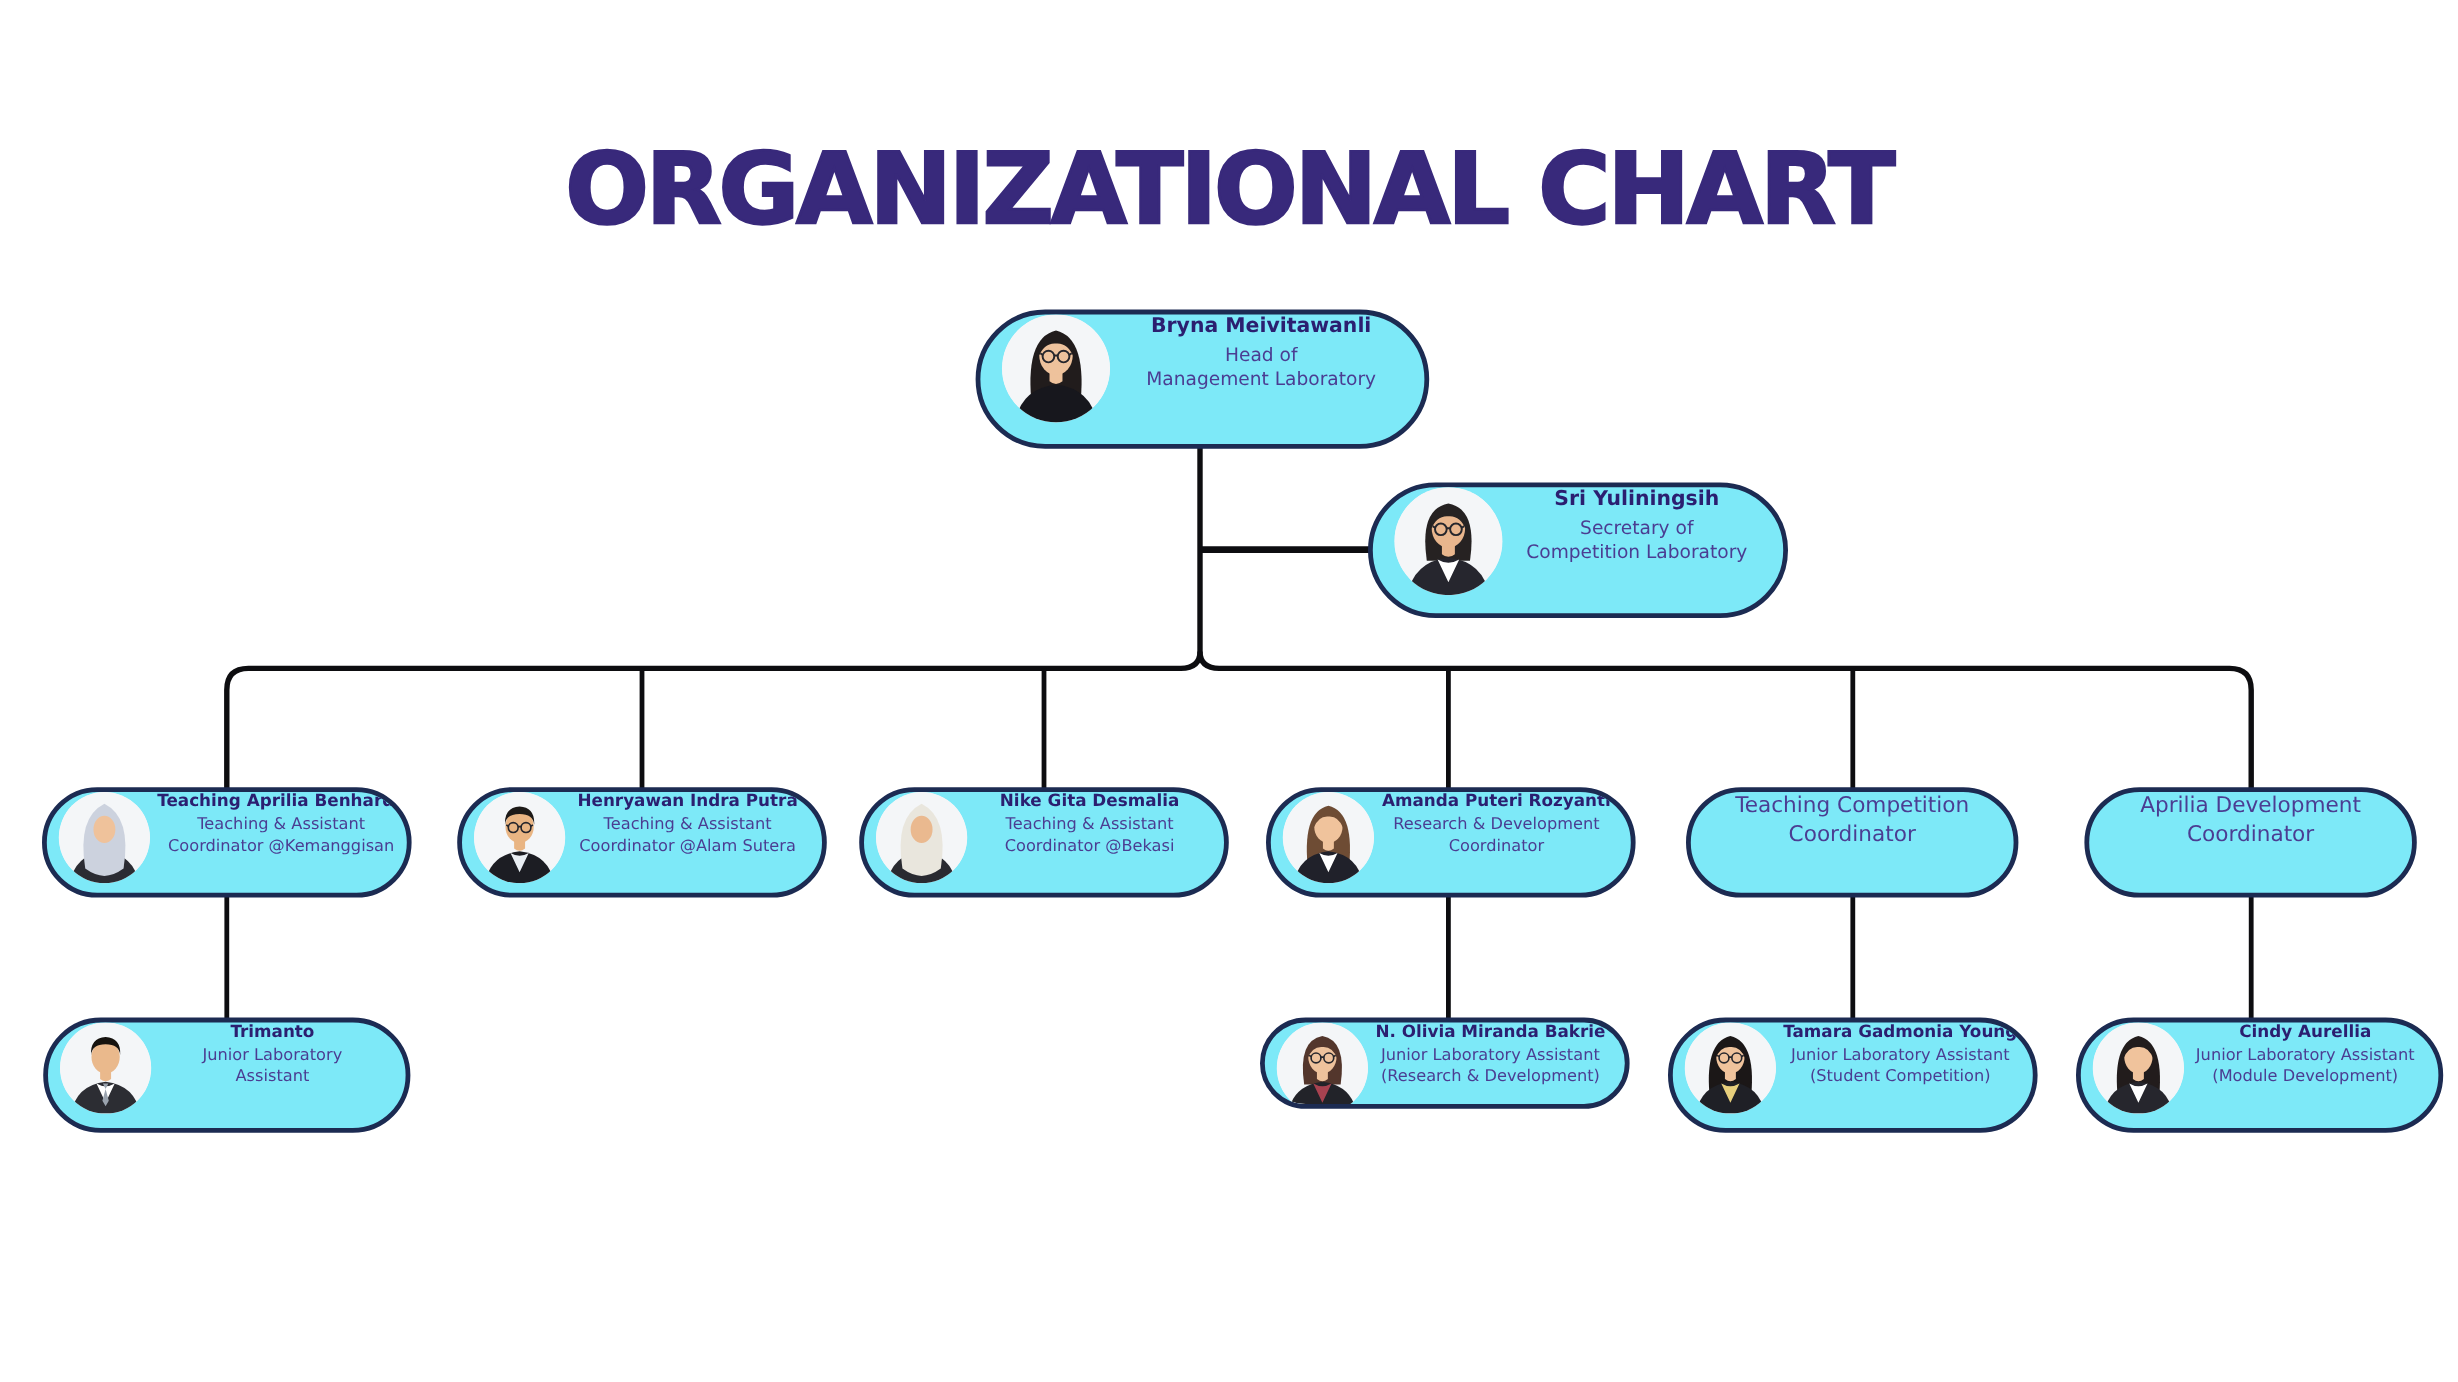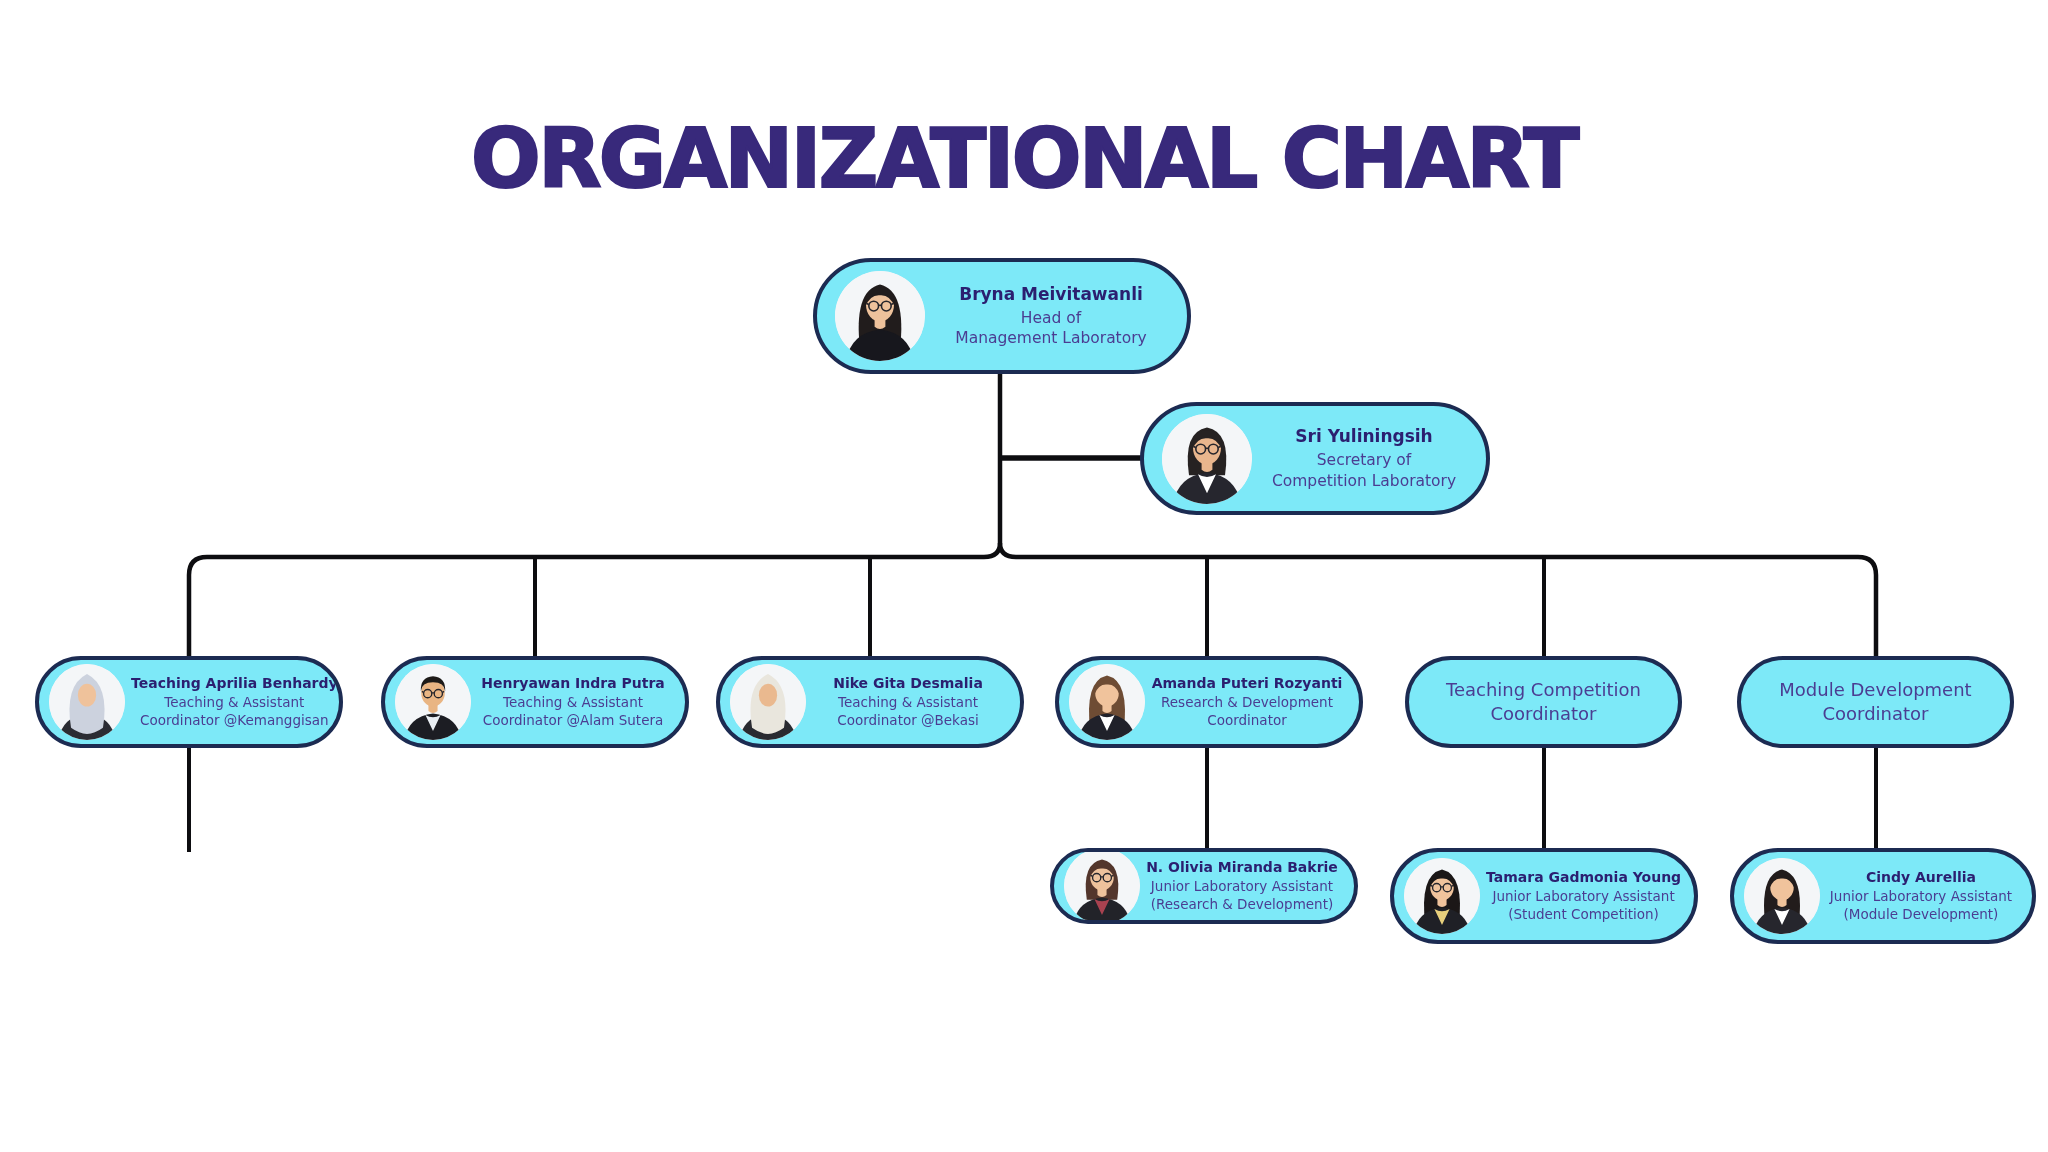--- a/index.html
+++ b/index.html
@@ -16,21 +16,21 @@
     position:absolute; left:0; top:118px; width:100%; text-align:center;
     font-size:82px; font-weight:bold; letter-spacing:-2.5px; color:var(--title);
     -webkit-text-stroke:2.2px var(--title); line-height:1;
   }
   #connectors{position:absolute; left:0; top:0;}
   .ln{stroke:var(--line); stroke-width:4; fill:none;}
   .ln.main{stroke-width:4.5;}
   .ln.thick{stroke-width:5.5;}
   .node{
     position:absolute; background:var(--box_fill); border:4px solid var(--box_border);
-    border-radius:999px; display:flex; align-items:center; overflow:hidden;
+    border-radius:999px; display:flex; align-items:flex-start; overflow:hidden;
   }
   .avatar{
     width:76px; height:76px; border-radius:50%; overflow:hidden; flex:0 0 auto;
     margin-left:10px; background:#f4f6f8;
   }
   .lg .avatar{width:90px; height:90px; margin-left:18px;}
   .node-text{flex:1; text-align:center; padding:0 16px 0 6px;}
   .node-name{
     font-weight:bold; font-size:14px; color:var(--name_text);
     margin-bottom:3px; white-space:nowrap;
@@ -179,24 +179,40 @@
 Coordinator</div>
     </div>
   </div>
 
   <div class="node role-node" style="left:1405px;top:656px;width:277px;height:92px;">
     <div class="role-label">Teaching Competition
 Coordinator</div>
   </div>
 
   <div class="node role-node" style="left:1737px;top:656px;width:277px;height:92px;">
-    <div class="role-label">Module Development
+    <div class="role-label">Aprilia Development
 Coordinator</div>
   </div>
 
+  <div class="node" style="left:36px;top:848px;width:306px;height:96px;">
+    <div class="avatar"><svg viewBox="0 0 100 100" width="100%" height="100%" xmlns="http://www.w3.org/2000/svg">
+          <circle cx="50" cy="50" r="50" fill="#f4f6f8"></circle>
+          <path d="M12 101 Q17 69 50 65 Q83 69 88 101 Z" fill="#2c2d33"></path>
+          <path d="M40 67 L50 88 L60 67 Q50 73 40 67 Z" fill="#ffffff"></path>
+          <path d="M47 67 L50 73 L53 67 Z M50 73 L46.5 86 L50 92 L53.5 86 Z" fill="#9aa3ae"></path>
+          <path d="M44 48 h12 v14 q-6 5 -12 0 Z" fill="#eab98c"></path>
+          <ellipse cx="50" cy="38" rx="15.5" ry="18" fill="#eab98c"></ellipse>
+          <path d="M34 36 Q33 17 50 16 Q67 17 66 36 Q65 24 50 24 Q35 24 34 36 Z" fill="#16130f"></path>
+        </svg></div>
+    <div class="node-text">
+      <div class="node-name">Trimanto</div>
+      <div class="node-role">Junior Laboratory
+Assistant</div>
+    </div>
+  </div>
 
   <div class="node" style="left:1050px;top:824px;width:308px;height:76px;margin-top:24px;">
     <div class="avatar"><svg viewBox="0 0 100 100" width="100%" height="100%" xmlns="http://www.w3.org/2000/svg">
           <circle cx="50" cy="50" r="50" fill="#f4f6f8"></circle>
           <path d="M30 68 Q23 20 50 15 Q77 20 70 68 Z" fill="#53362c"></path>
           <path d="M12 101 Q17 69 50 65 Q83 69 88 101 Z" fill="#222329"></path>
           <path d="M40 67 L50 88 L60 67 Q50 73 40 67 Z" fill="#a84250"></path>
           <path d="M44 48 h12 v14 q-6 5 -12 0 Z" fill="#eec29c"></path>
           <ellipse cx="50" cy="38" rx="15.5" ry="18" fill="#eec29c"></ellipse>
           <path d="M33.5 40 Q32 19 50 18 Q68 19 66.5 40 Q61 26 50 27 Q39 26 33.5 40 Z" fill="#53362c"></path>

